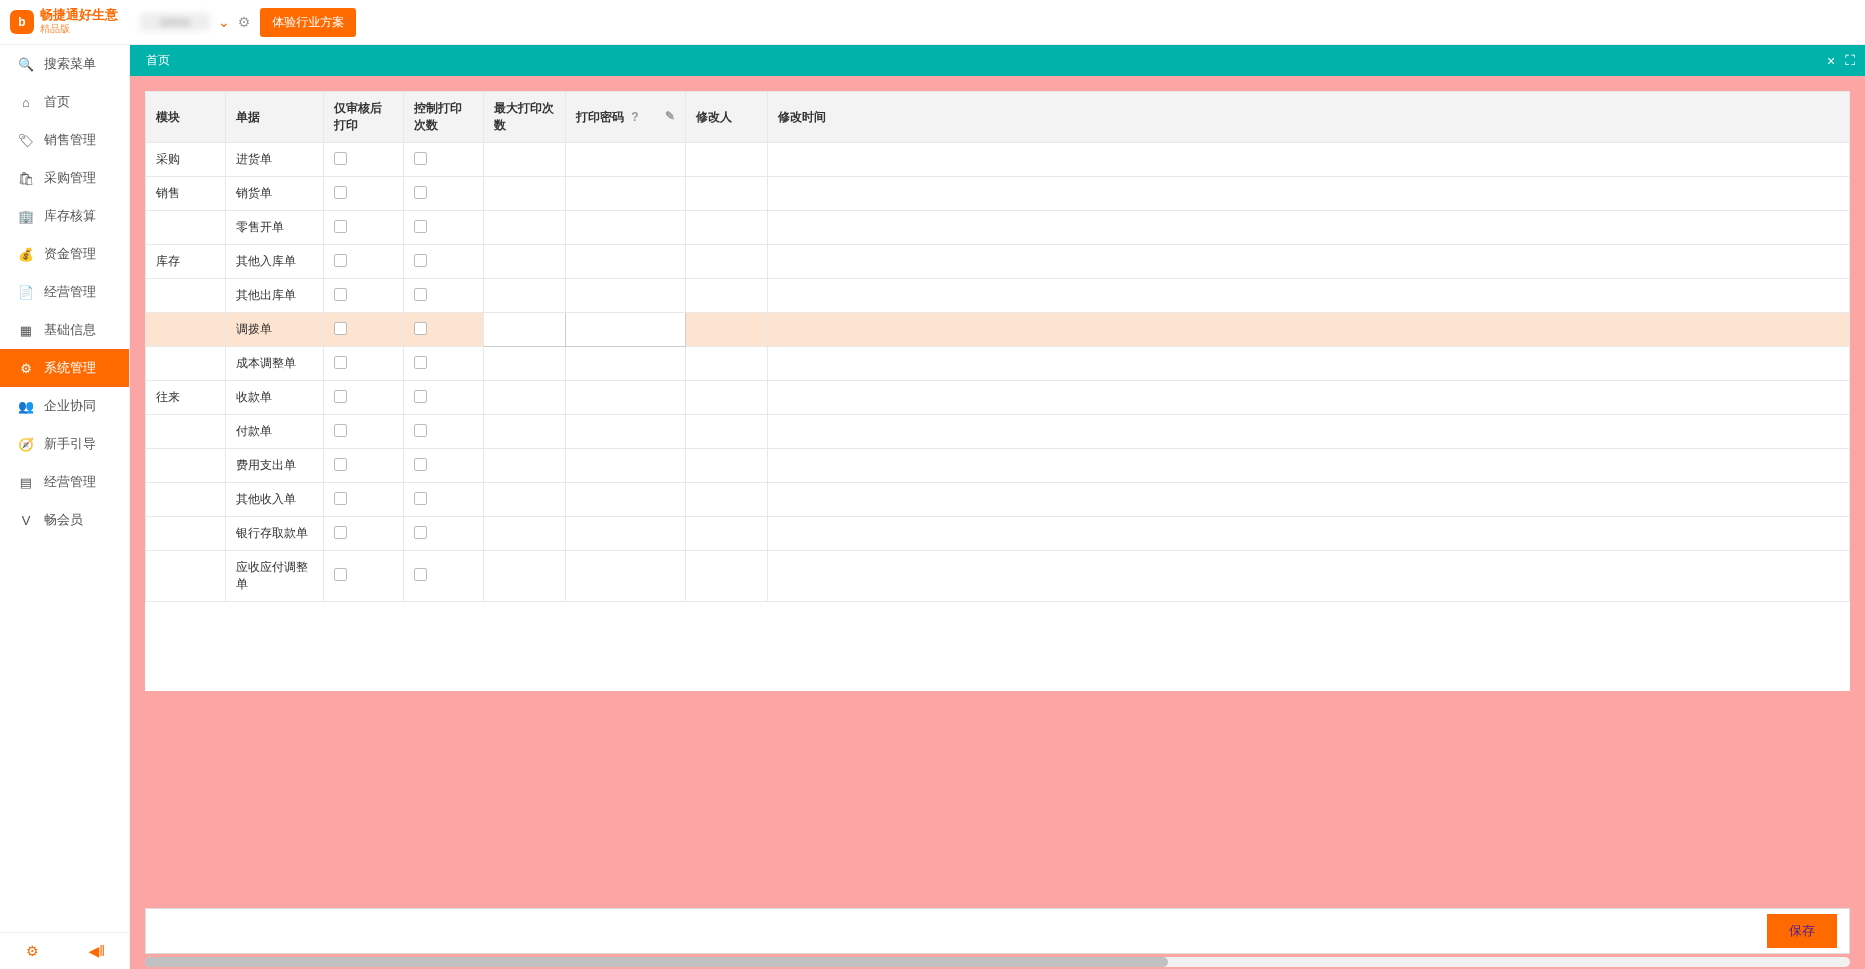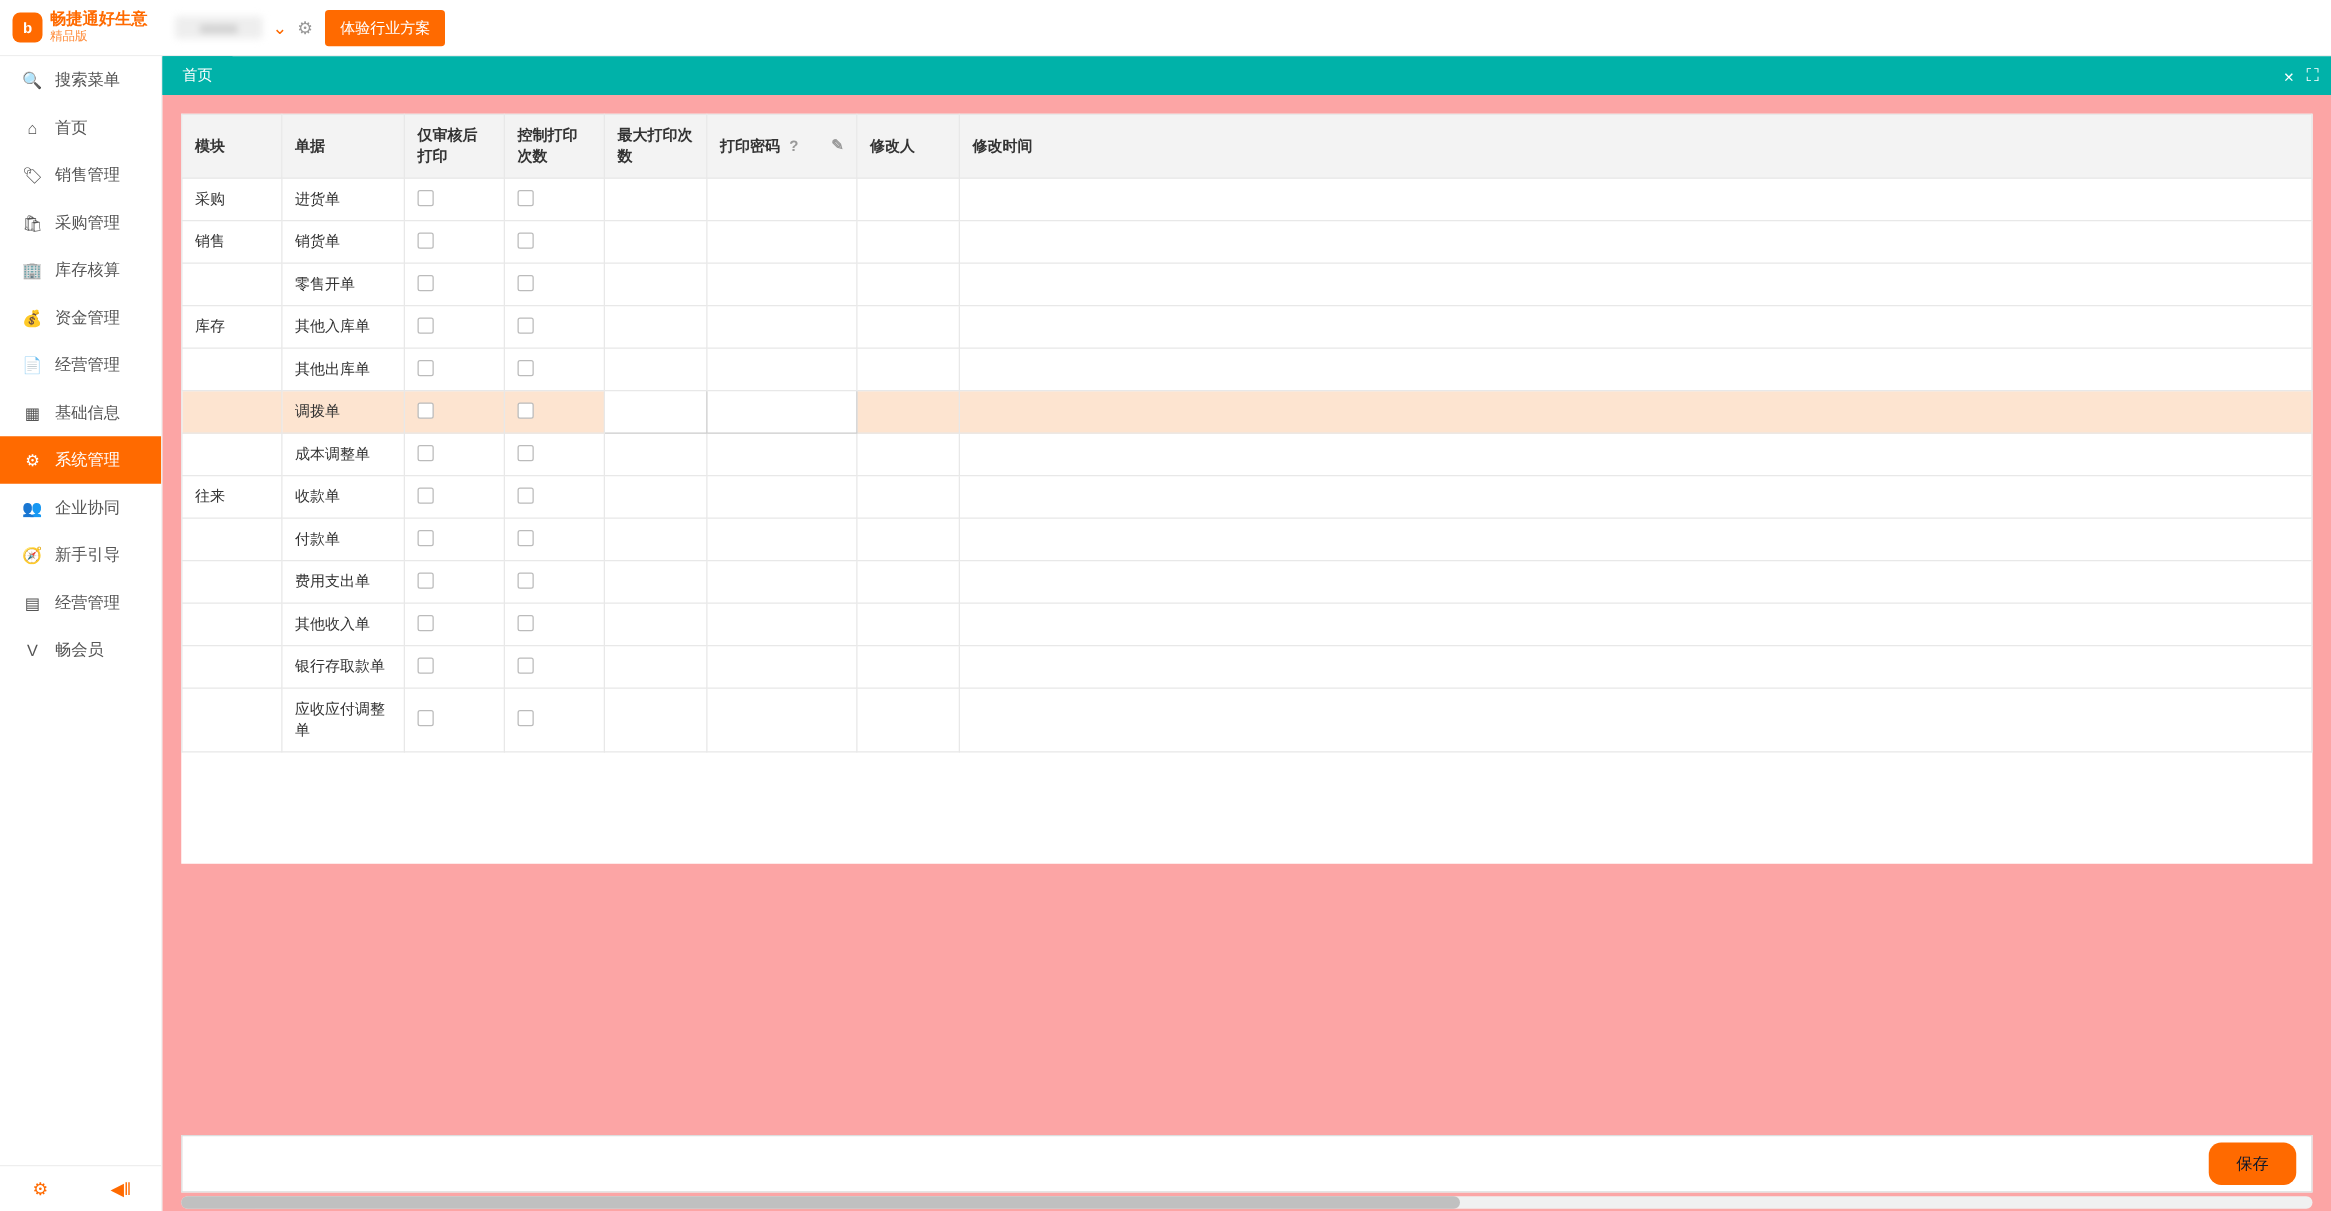--- a/index.html
+++ b/index.html
@@ -49,21 +49,21 @@
 th, td { border: 1px solid #e8e8e8; padding: 8px 10px; font-size: 12px; text-align: left; vertical-align: middle; height: 32px; }
 thead th { background: #f3f3f3; font-weight: bold; color: #333; }
 tbody tr.highlighted td { background: #fde4d0; }
 tbody tr.highlighted td.editable { background: #fff; border: 1px solid #ccc; }
 .checkbox { width: 13px; height: 13px; border: 1px solid #bbb; border-radius: 2px; display: inline-block; background: #fff; }
 .help-icon, .edit-icon { color: #999; font-size: 12px; margin-left: 4px; }
 .edit-icon { float: right; }
 
 
 .footer-bar { position: absolute; left: 130px; right: 0; bottom: 15px; height: 46px; background: #fff; border: 1px solid #ddd; display: flex; align-items: center; justify-content: flex-end; padding: 0 12px; margin: 0 15px; }
-.btn-save { background: #ff6a00; color: #0f172a; border: none; padding: 8px 22px; border-radius: 10px; font-size: 13px; cursor: pointer; }
+.btn-save { background: #ff6a00; color: #4c1d95; border: none; padding: 8px 22px; border-radius: 0; font-size: 13px; cursor: pointer; }
 
 
 .hscroll { position: absolute; left: 145px; right: 15px; bottom: 2px; height: 10px; background: #f0f0f0; border-radius: 5px; }
 .hscroll-thumb { position: absolute; left: 0; width: 60%; height: 100%; background: #c0c0c0; border-radius: 5px; }
 </style>
 </head>
 <body>
 
 <div class="top-header">
   <div class="logo-area">

